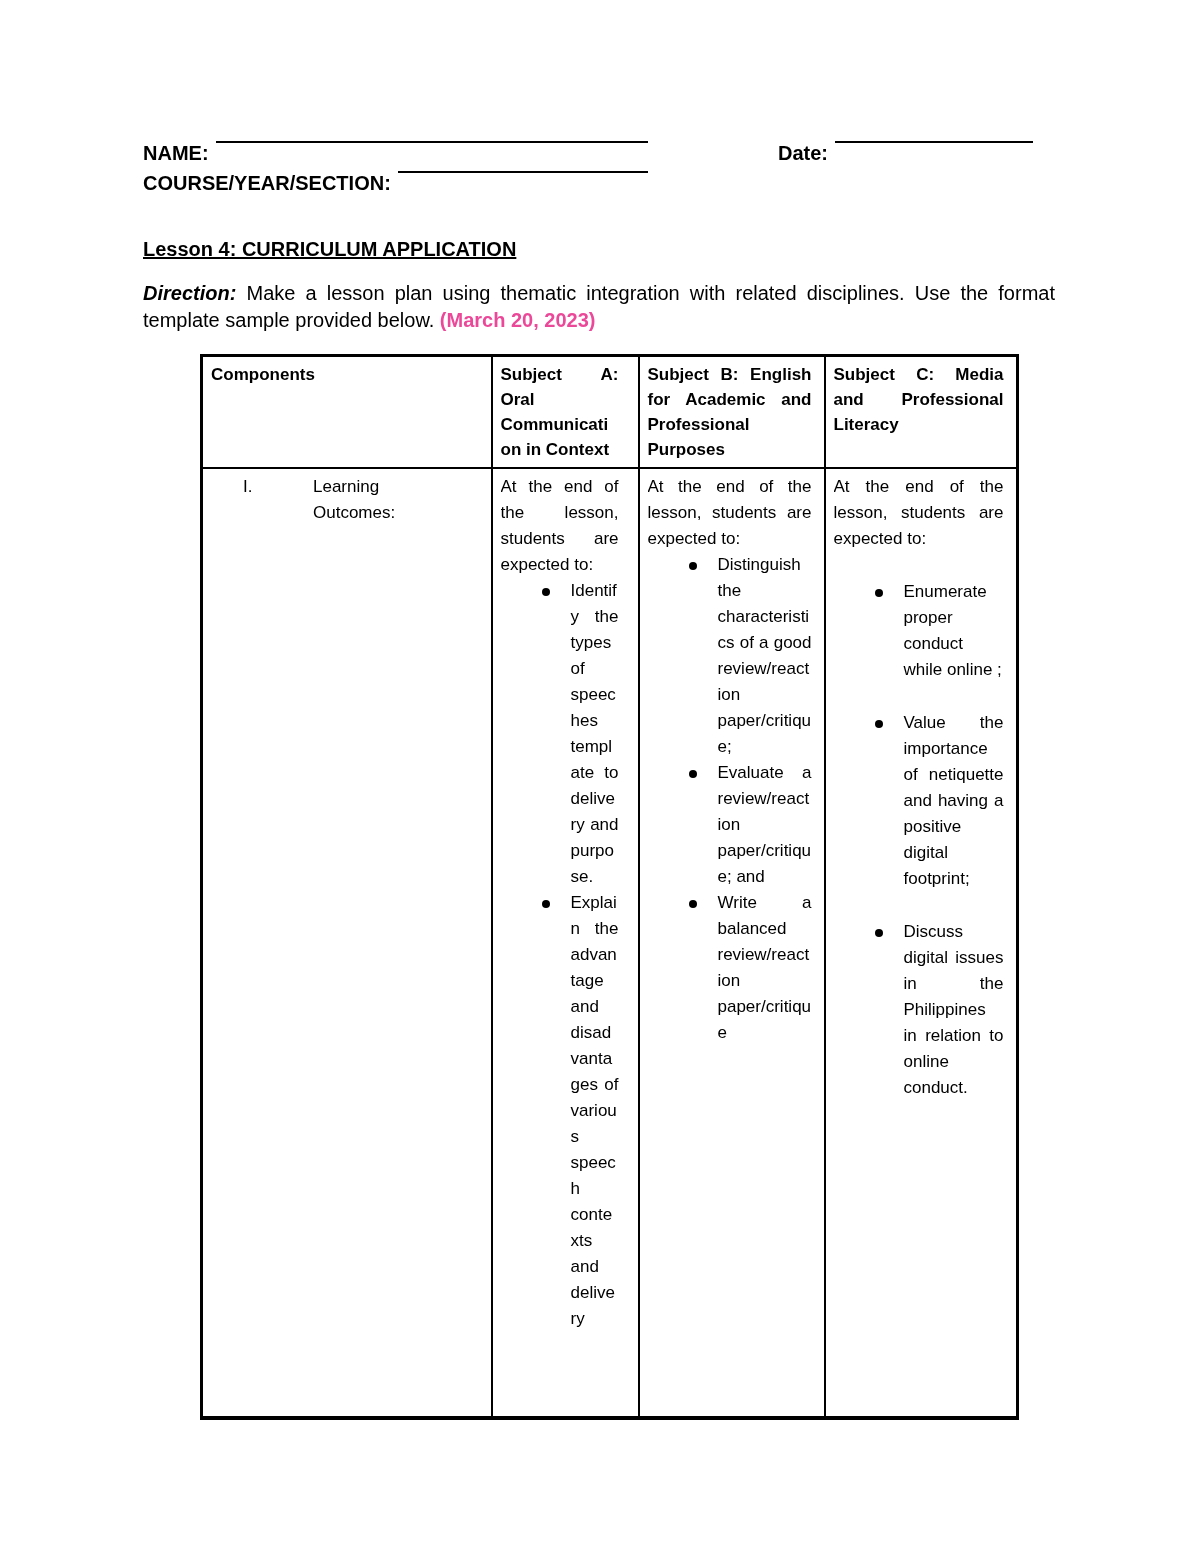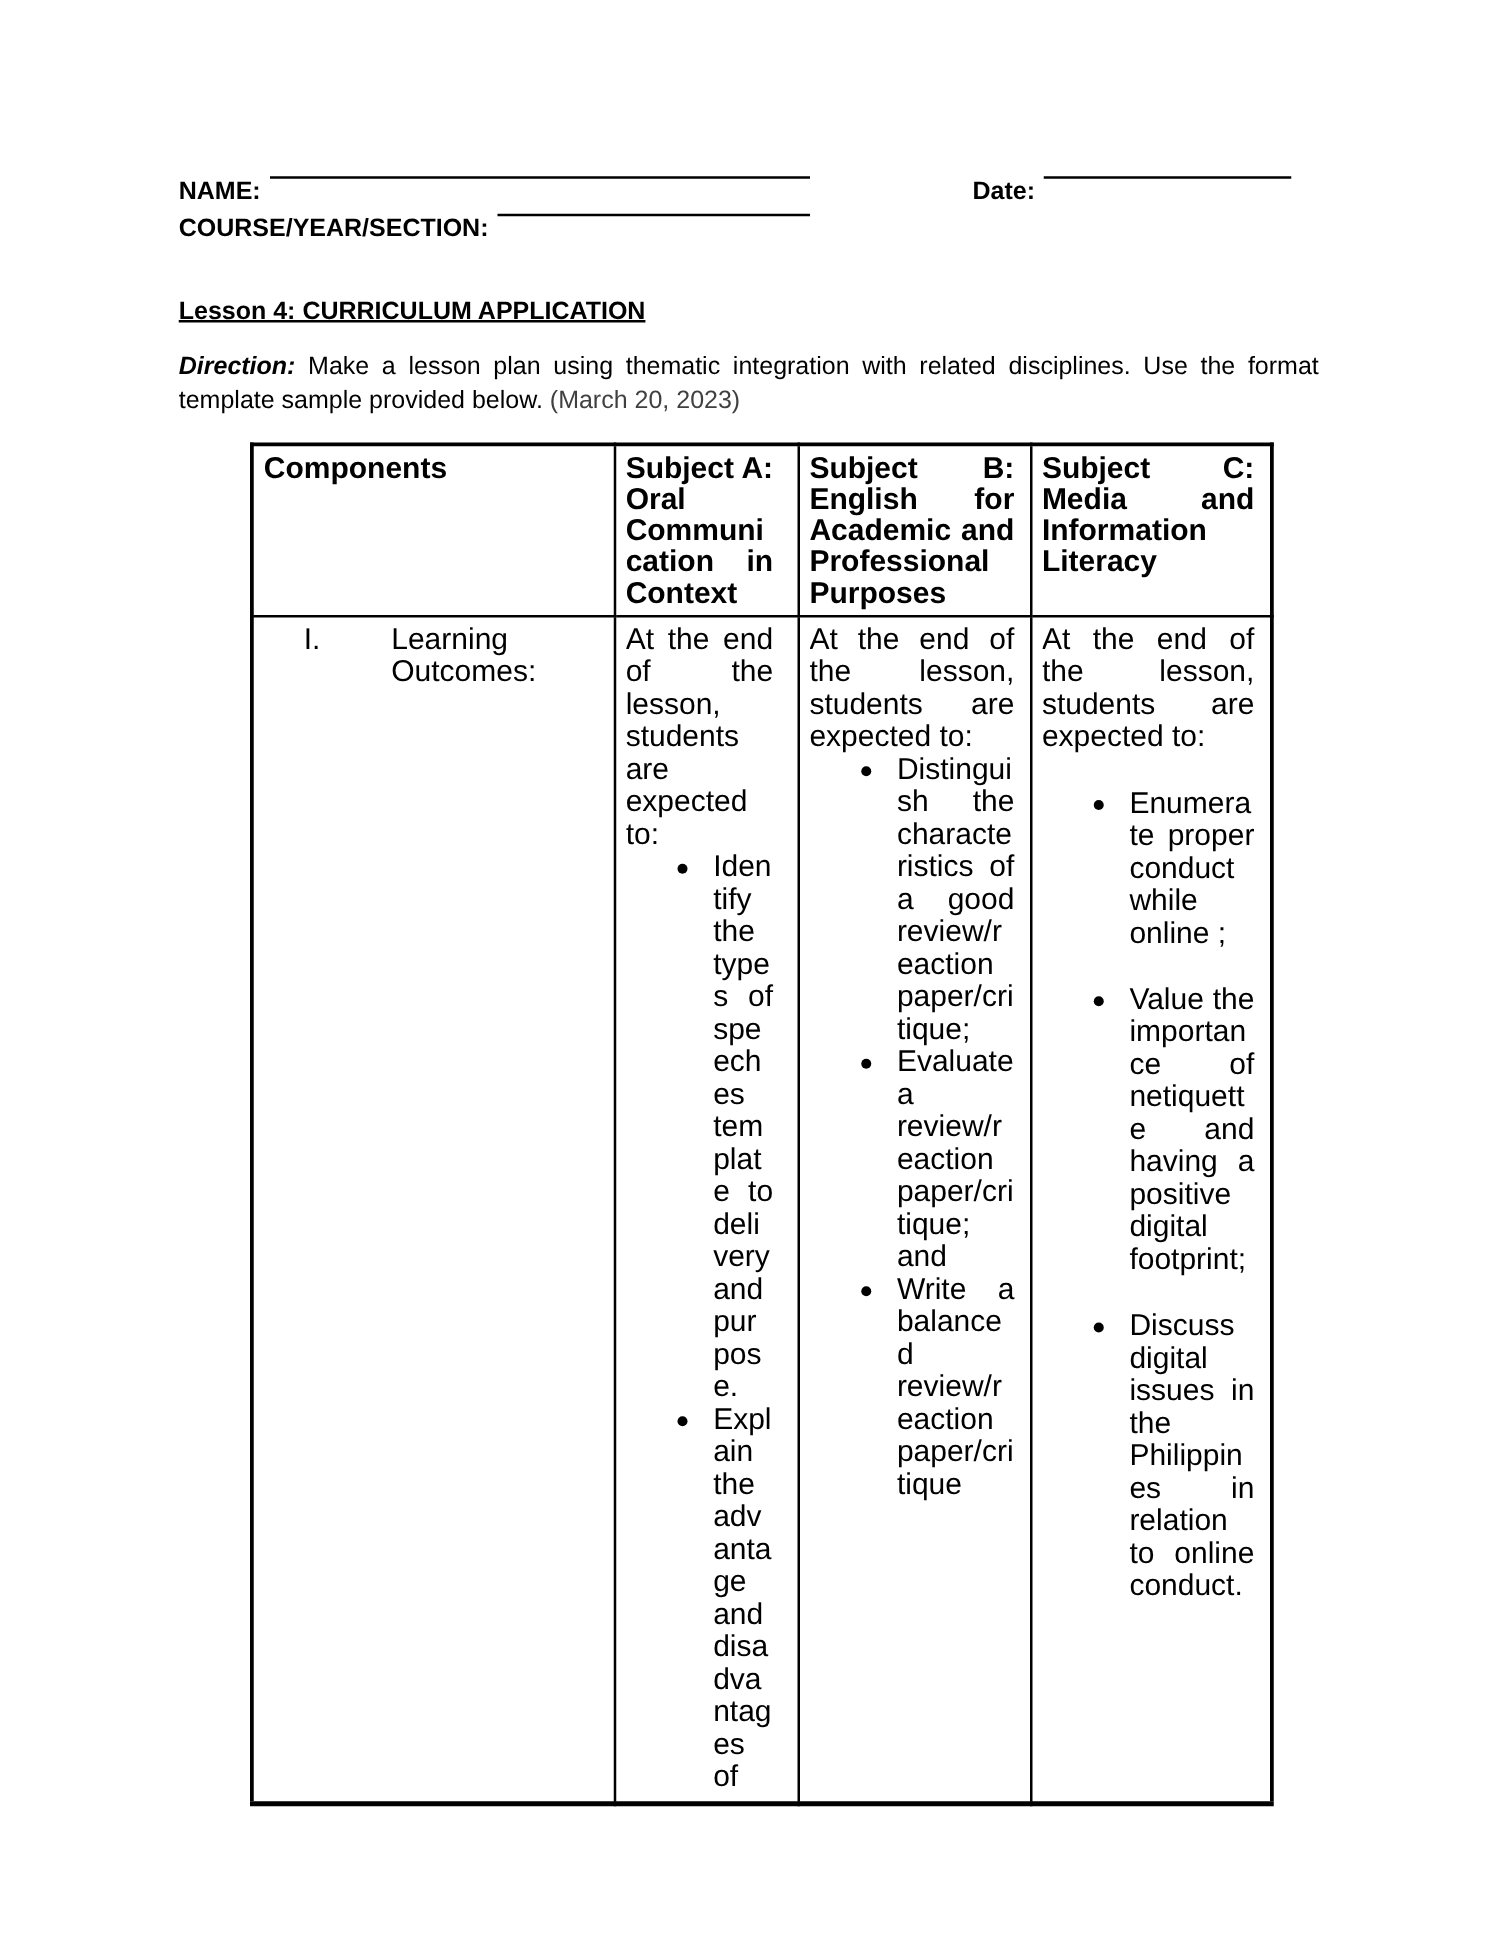--- a/index.html
+++ b/index.html
@@ -64,21 +64,21 @@
     border-collapse: collapse;
     table-layout: fixed;
     width: 816px;
     border: 3px solid #000;
     border-bottom-width: 4px;
   }
   table.plan td {
     border: 2px solid #000;
     vertical-align: top;
     padding: 5px 8px;
-    font-size: 24px;
+    font-size: 17px;
     line-height: 26px;
   }
   tr.head-row td { height: 106px; font-weight: bold; line-height: 25px; }
   tr.body-row td { height: 950px; }
 
   .clip { overflow: hidden; height: 936px; }
   .inComp { width: 270px; }
   .inA { width: 118px; }
   .inB { width: 164px; }
   .inC { width: 170px; }
@@ -113,42 +113,42 @@
       <span class="blank-line"></span>
     </div>
     <div class="field-row">
       <span class="field-label">COURSE/YEAR/SECTION:</span>
       <span class="blank-line"></span>
     </div>
   </div>
 
   <div class="lesson-title">Lesson 4: CURRICULUM APPLICATION</div>
 
-  <p class="direction"><span class="direction-label">Direction:</span> <span>Make a lesson plan using thematic integration with related disciplines. Use the format template sample provided below.</span> <span class="red-note" style="color: #404040;">(March 20, 2023)</span></p>
+  <p class="direction"><span class="direction-label">Direction:</span> <span>Make a lesson plan using thematic integration with related disciplines. Use the format template sample provided below.</span> <span class="red-note" style="color: #ec4899; font-weight: bold;">(March 20, 2023)</span></p>
 
   <table class="plan">
     <colgroup>
       <col style="width:290px">
         <col style="width:147px">
         <col style="width:186px">
         <col style="width:193px">
     </colgroup>
     <tbody>
       <tr class="head-row">
         <td>
           <div class="inComp just">Components</div>
         </td>
         <td>
           <div class="inA just">Subject A: Oral Communication in Context</div>
         </td>
         <td>
           <div class="inB just">Subject B: English for Academic and Professional Purposes</div>
         </td>
         <td>
-          <div class="inC just">Subject C: Media and Information Literacy</div>
+          <div class="inC just">Subject C: Media and Professional Literacy</div>
         </td>
       </tr>
 
       <tr class="body-row">
         <td>
           <div class="inComp clip">
             <div class="comp-item">
               <span class="comp-num">I.</span>
               <span class="comp-label">Learning Outcomes:</span>
             </div>

